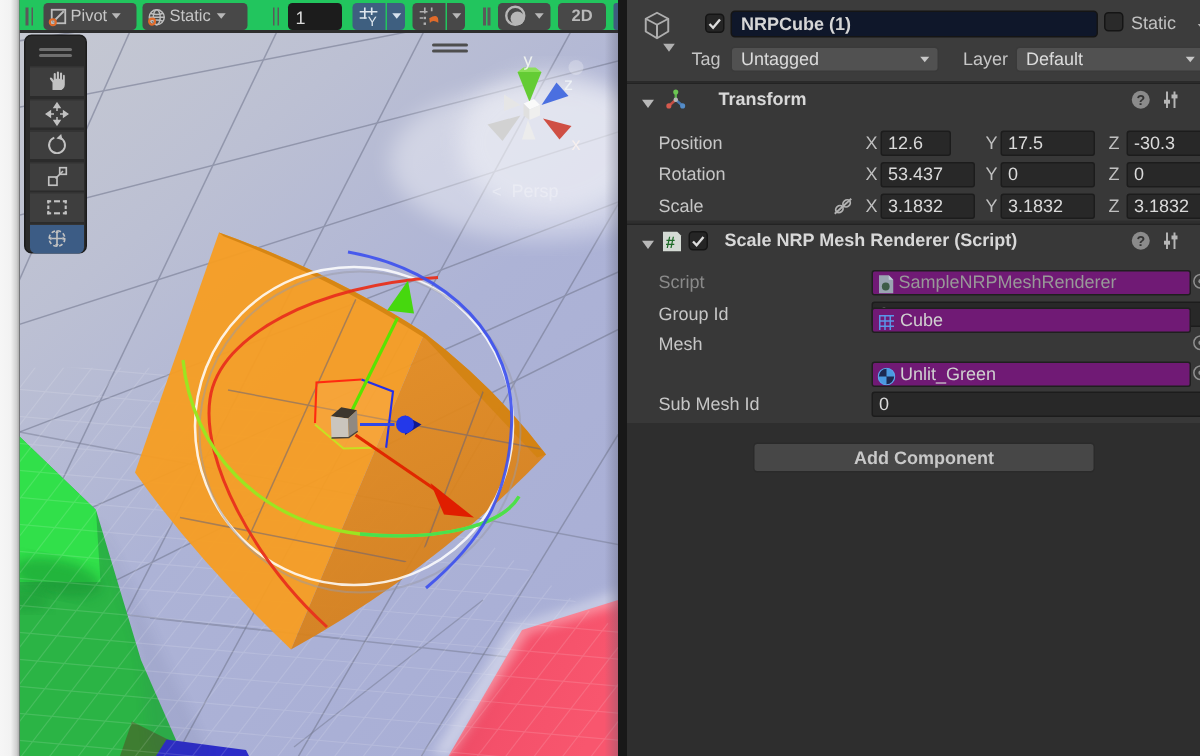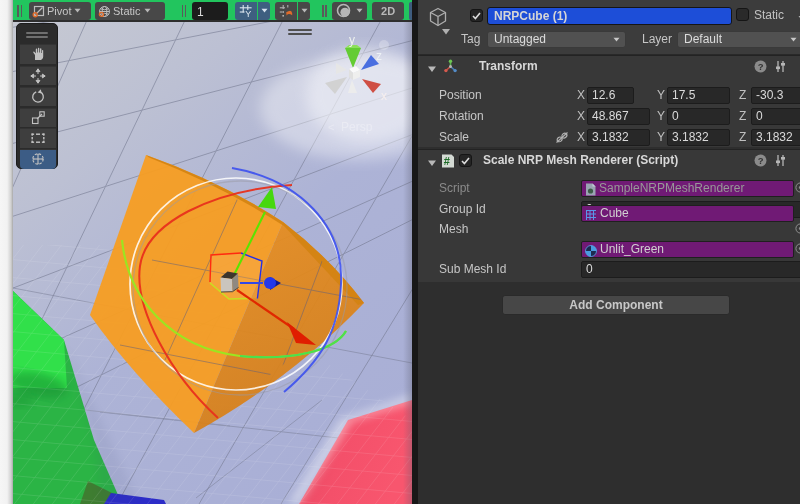--- a/index.html
+++ b/index.html
@@ -22,21 +22,21 @@
 .tbtn { position:absolute; left:2.5px; width:36px; height:19.5px; background:#3e3e3e;
   display:flex; align-items:center; justify-content:center; border-top:1px solid #333; }
 .tbtn.sel { background:#3c5c85; border-radius:0 0 4px 4px; }
 .inspector { position:absolute; left:412px; top:0; width:388px; height:504px; background:#2e2e2e;
   border-left:6px solid #181818; color:#cfcfcf; font-size:12px; }
 .insphead { position:absolute; left:0; top:0; width:382px; height:55px; background:#3c3c3c;
   border-bottom:1px solid #292929; }
 .cb { position:absolute; width:13px; height:13px; background:#252525; border:1px solid #151515;
   border-radius:3px; display:flex; align-items:center; justify-content:center; }
 .cbe { background:#2a2a2a; }
-.namefld { position:absolute; left:69px; top:7px; width:245px; height:18px; background:#1d4ed8;
+.namefld { position:absolute; left:69px; top:7px; width:245px; height:18px; background:#0f172a;
   border:1px solid #151515; border-radius:3px; color:#d6d6d6; font-weight:bold; font-size:12px;
   padding:1px 0 0 6px; }
 .slabel { position:absolute; left:336px; top:8px; color:#c2c2c2; }
 .lbl { position:absolute; color:#c6c6c6; font-size:12px; height:17px; line-height:17px; }
 .lbl.dim { color:#8a8a8a; }
 .axl { position:absolute; color:#c0c0c0; font-size:12px; height:17px; line-height:17px; }
 .ddown { position:absolute; height:17px; background:#515151; border:1px solid #3a3a3a;
   border-radius:3px; color:#dcdcdc; font-size:12px; padding:0 0 0 6px; line-height:15px; }
 .ddar { position:absolute; right:5px; top:5px; font-size:6px; color:#c8c8c8; }
 .comp { position:absolute; left:0; width:382px; background:#383838; border-top:1px solid #232323; }
@@ -565,21 +565,21 @@
   </div>
   <div class="lbl" style="left:21px;top:31px;width:130px">Position</div>
   <div class="axl" style="left:159px;top:31px;width:12px">X</div>
         <div class="fld" style="left:169px;top:31px;width:47px;height:17px">12.6</div>
   <div class="axl" style="left:239px;top:31px;width:12px">Y</div>
         <div class="fld" style="left:249px;top:31px;width:63px;height:17px">17.5</div>
   <div class="axl" style="left:321px;top:31px;width:12px">Z</div>
         <div class="fld" style="left:333px;top:31px;width:54px;height:17px">-30.3</div>
   <div class="lbl" style="left:21px;top:52px;width:130px">Rotation</div>
   <div class="axl" style="left:159px;top:52px;width:12px">X</div>
-        <div class="fld" style="left:169px;top:52px;width:63px;height:17px">48.867</div>
+        <div class="fld" style="left:169px;top:52px;width:63px;height:17px">53.437</div>
   <div class="axl" style="left:239px;top:52px;width:12px">Y</div>
         <div class="fld" style="left:249px;top:52px;width:63px;height:17px">0</div>
   <div class="axl" style="left:321px;top:52px;width:12px">Z</div>
         <div class="fld" style="left:333px;top:52px;width:54px;height:17px">0</div>
   <div class="lbl" style="left:21px;top:73px;width:130px">Scale</div>
   <span style="position:absolute;left:137px;top:75px"><svg width="14" height="13" viewBox="0 0 14 13">
             <g fill="none" stroke="#b2b2b2" stroke-width="1.2">
               <path d="M5.5 8.5 L3 11 M8.5 4.5 L11 2" opacity="0"></path>
               <ellipse cx="4.6" cy="8.4" rx="2.6" ry="2.2" transform="rotate(-40 4.6 8.4)"></ellipse>
               <ellipse cx="9.4" cy="4.6" rx="2.6" ry="2.2" transform="rotate(-40 9.4 4.6)"></ellipse>

